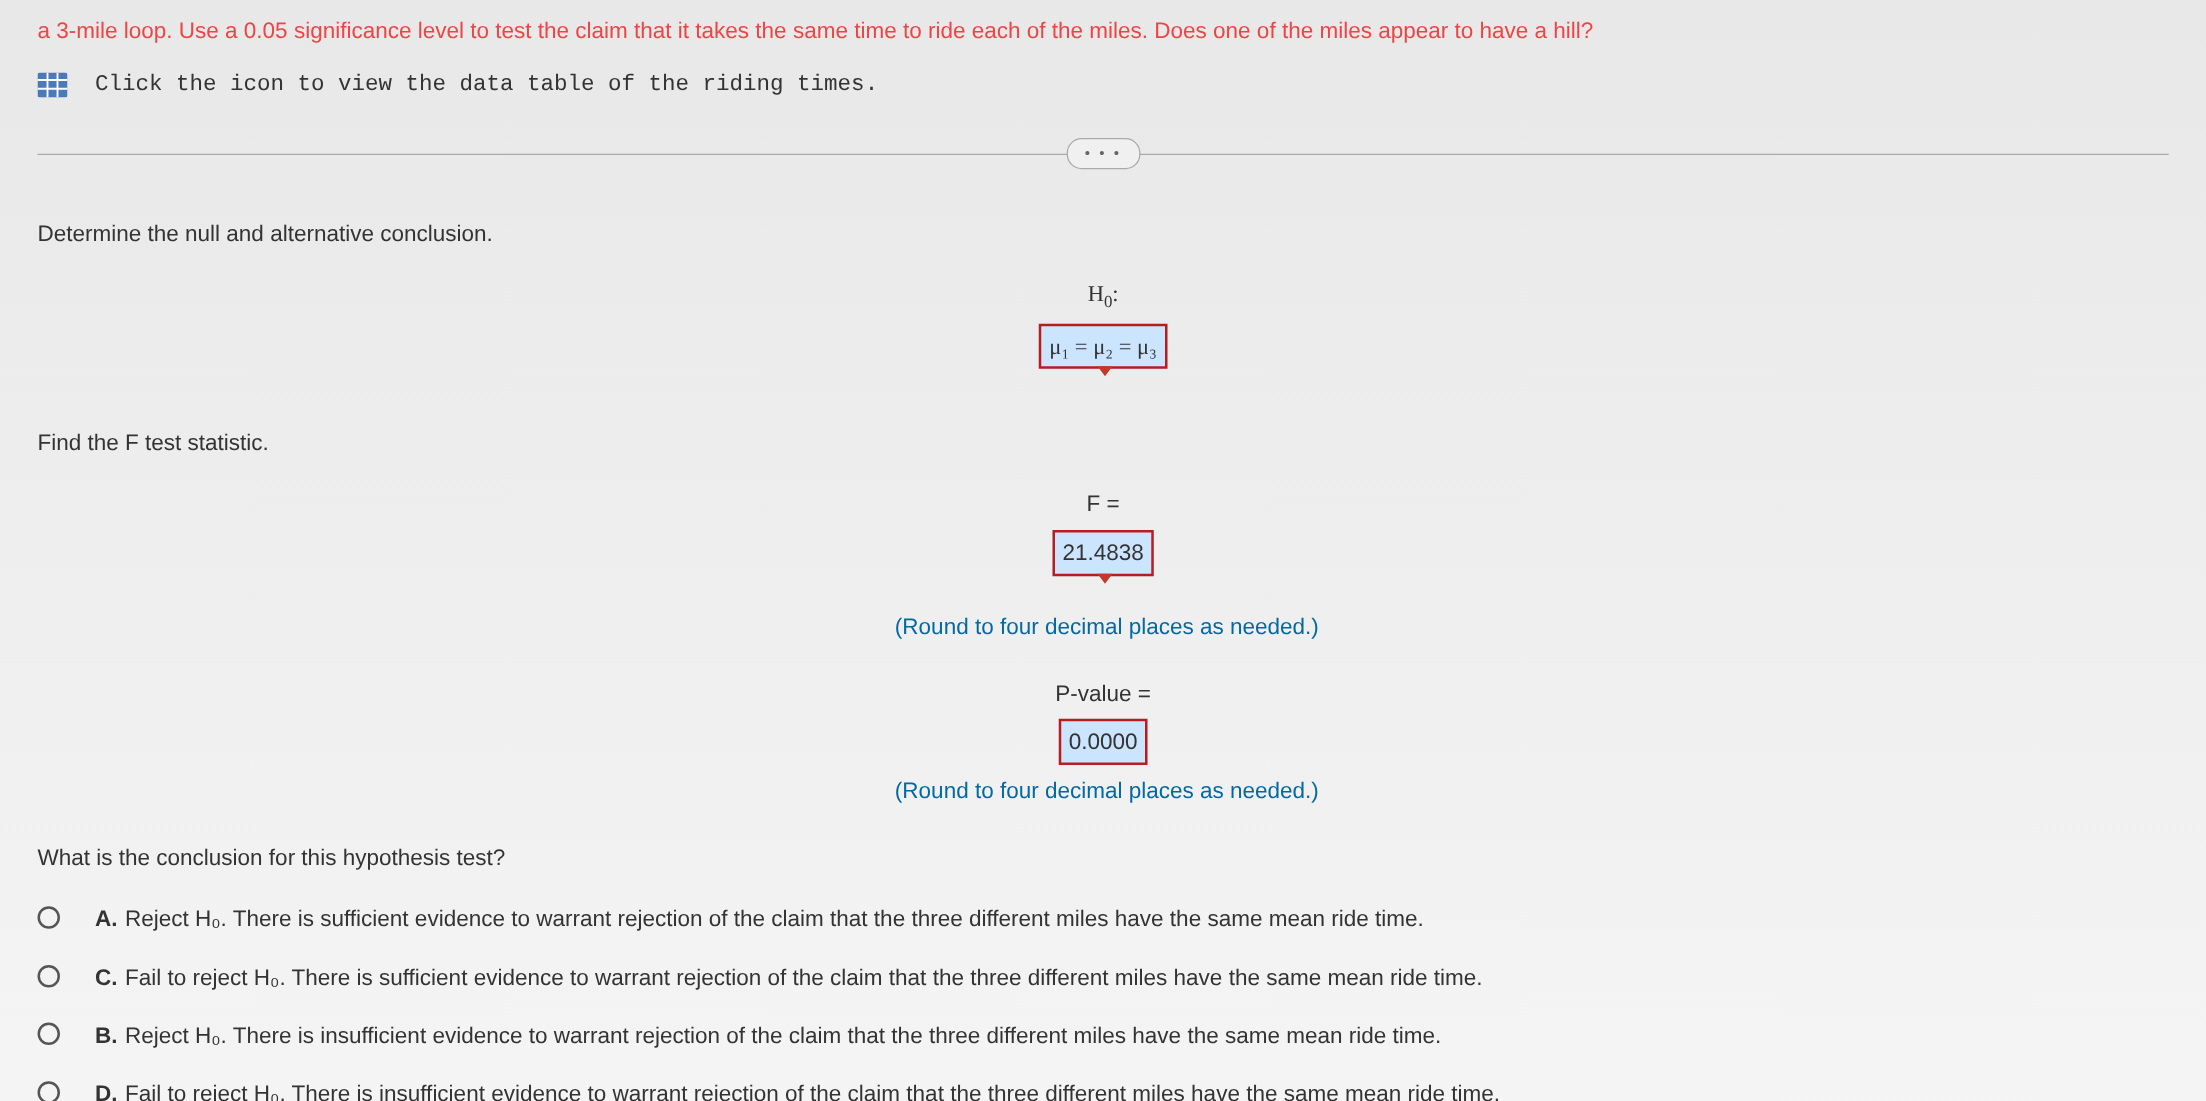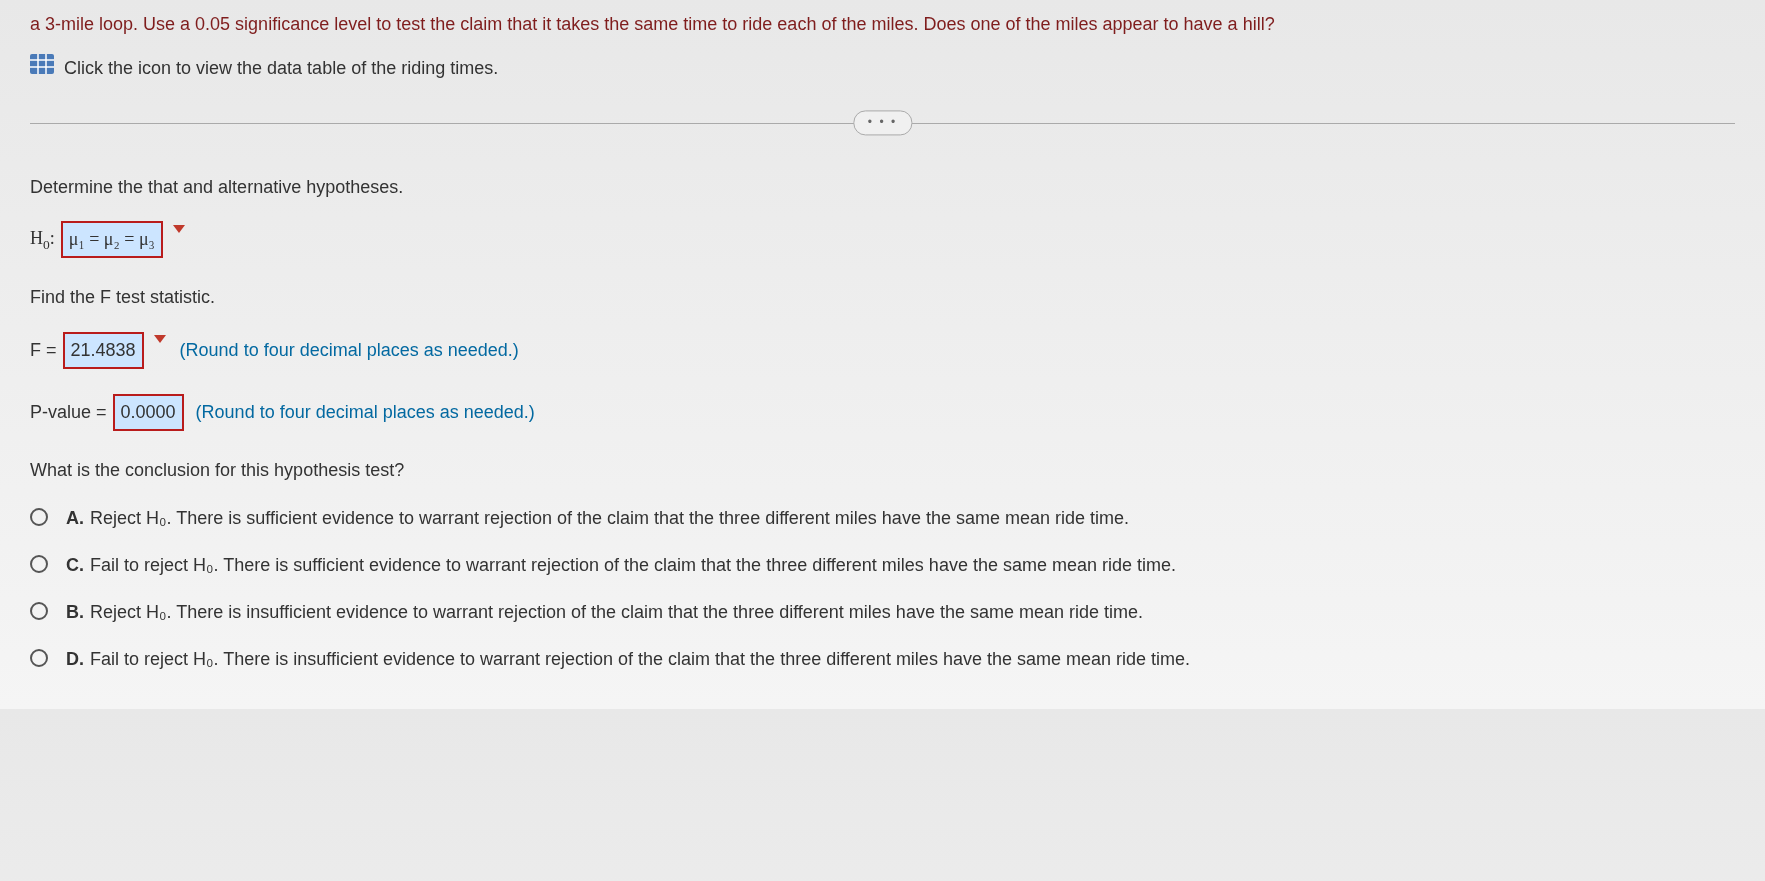--- a/index.html
+++ b/index.html
@@ -9,27 +9,29 @@
     }
     body {
       font-family: Arial, Helvetica, sans-serif;
       background: linear-gradient(to bottom, #e8e8e8, #f5f5f5);
       color: #333;
       padding: 10px 30px;
       font-size: 18px;
       line-height: 1.6;
     }
     .top-text {
-      color: #7f1d1d;
+      color: #ef4444;
       margin-bottom: 15px;
     }
     .icon-line {
       display: flex;
-      gap: 10px;
+      align-items: center;
+      gap: 22px;
       margin-bottom: 30px;
+      font-family: Liberation Mono, monospace;
     }
     .table-icon {
       width: 24px;
       height: 20px;
       display: inline-block;
     }
     .table-icon svg {
       width: 100%;
       height: 100%;
     }
@@ -65,20 +67,21 @@
     .question-text {
       color: #333;
       margin-bottom: 20px;
     }
     .hypothesis-line {
       margin-bottom: 10px;
       display: flex;
       align-items: center;
       gap: 6px;
       position: relative;
+      flex-direction: column;
     }
     .sub {
       font-size: 0.75em;
       vertical-align: sub;
     }
     .answer-box {
       background: #cce5ff;
       border: 2px solid #b91c1c;
       padding: 2px 6px;
       display: inline-block;
@@ -104,21 +107,21 @@
     .hint {
       color: #0369a1;
       margin-left: 6px;
     }
     .options {
       margin-top: 20px;
     }
     .option-row {
       display: flex;
       align-items: flex-start;
-      gap: 18px;
+      gap: 28px;
       margin-bottom: 18px;
       cursor: pointer;
     }
     .radio {
       width: 18px;
       height: 18px;
       border: 2px solid #555;
       border-radius: 50%;
       margin-top: 4px;
       flex-shrink: 0;
@@ -153,21 +156,21 @@
   </span>
   <span>Click the icon to view the data table of the riding times.</span>
 </div>
 
 <div class="divider-container">
   <div class="divider-line"></div>
   <div class="divider-badge">• • •</div>
 </div>
 
 <div class="section">
-  <div class="question-text">Determine the that and alternative hypotheses.</div>
+  <div class="question-text">Determine the null and alternative conclusion.</div>
 
   <div class="hypothesis-line">
     <span class="formula">
       <span>H</span><span class="sub">0</span><span>:</span>
     </span>
     <span class="answer-box formula">μ₁ = μ₂ = μ₃</span>
     <span class="dropdown-chevron"></span>
   </div>
 
 </div>

